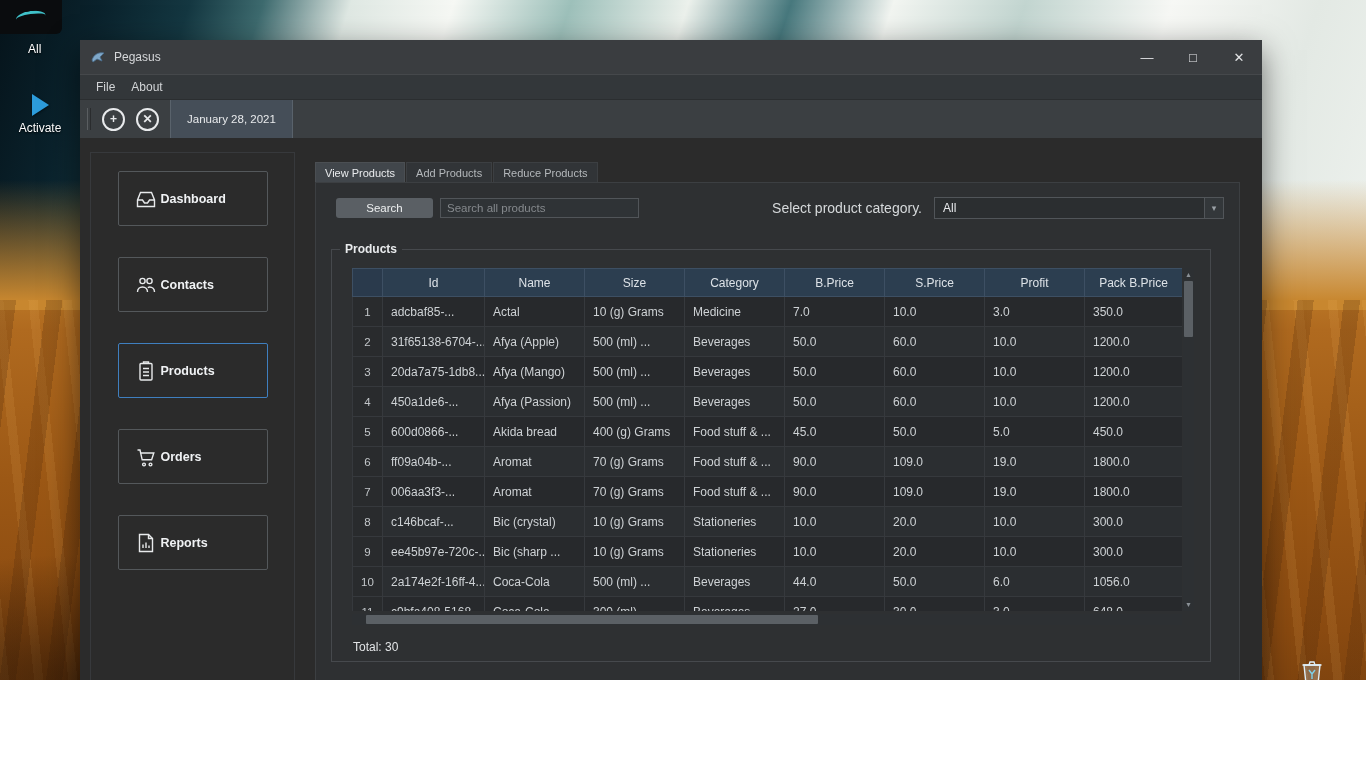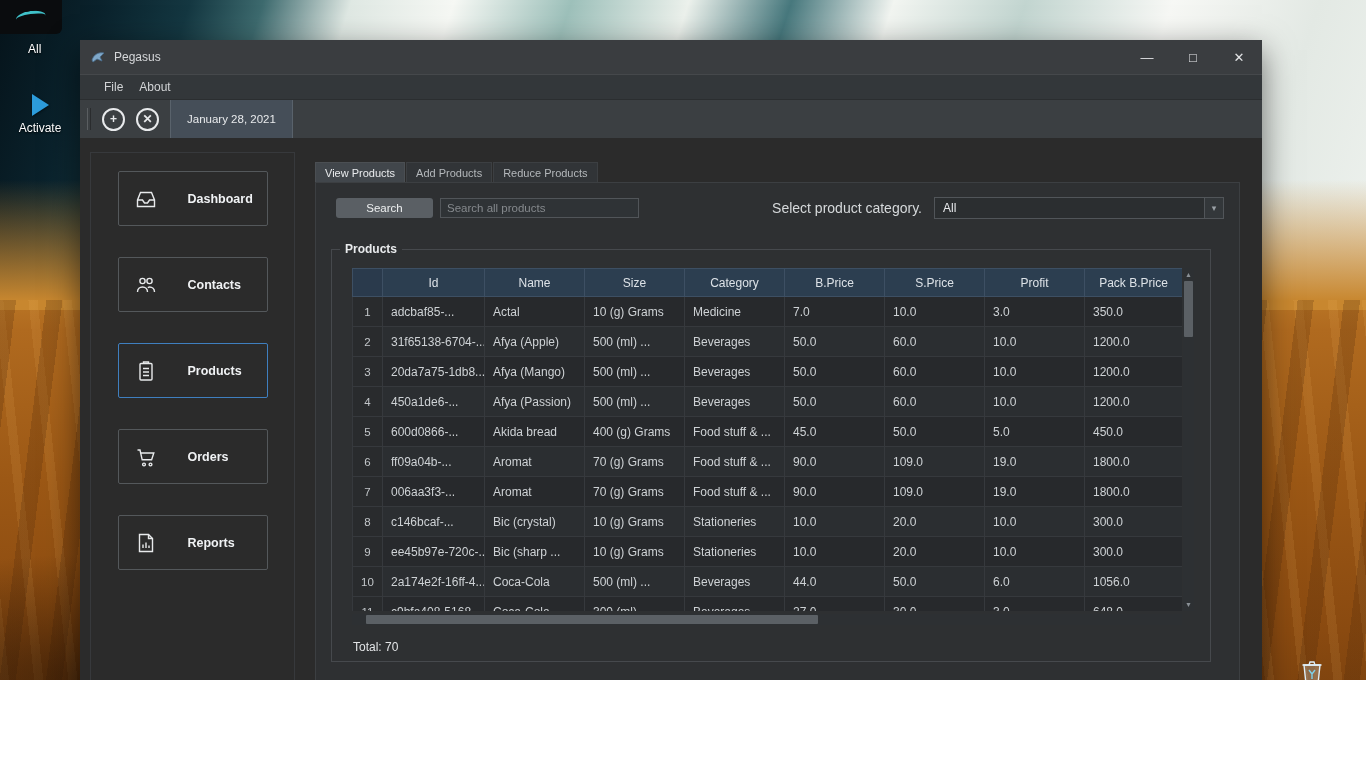--- a/index.html
+++ b/index.html
@@ -32,38 +32,38 @@
   
   .window { position:absolute; left:80px; top:40px; width:1182px; height:690px; background:#2b2b2b;
     box-shadow:0 10px 30px rgba(0,0,0,.55); display:flex; flex-direction:column; }
 
   .titlebar { flex:0 0 34px; background:#3a3d40; display:flex; align-items:center; padding-left:10px; color:#d6d8da; font-size:12px; }
   .app-icon { display:flex; align-items:center; }
   .title { margin-left:8px; }
   .win-controls { margin-left:auto; display:flex; height:100%; }
   .win-btn { width:46px; height:100%; display:flex; align-items:center; justify-content:center; color:#e3e5e7; font-size:13px; cursor:default; }
 
-  .menubar { flex:0 0 26px; background:#33373a; display:flex; align-items:center; padding-left:16px;
+  .menubar { flex:0 0 26px; background:#33373a; display:flex; align-items:center; padding-left:8px;
     border-top:1px solid #45484b; border-bottom:1px solid #2b2e30; }
   .menu-item { padding:4px 8px; font-size:12px; color:#d2d4d6; }
 
   .toolbar { flex:0 0 38px; background:#3b3f42; display:flex; align-items:center; padding-left:7px; gap:11px; }
   .grip { width:4px; height:22px; border-left:1px solid #5a5e61; border-right:1px solid #2a2c2e; }
   .circle-btn { width:23px; height:23px; border:2px solid #e8eaec; border-radius:50%; color:#e8eaec;
     display:flex; align-items:center; justify-content:center; font-size:12px; font-weight:bold; }
   .date-chip { height:38px; padding:0 16px; display:flex; align-items:center; background:#454e58;
     border-left:1px solid #59626b; border-right:1px solid #59626b; color:#e8eaec; font-size:11.5px; }
 
   .win-body { flex:1; position:relative; background:#2b2b2b; }
 
   
   .sidebar { position:absolute; left:10px; top:14px; width:205px; height:545px; border:1px solid #37393c;
     background:#2b2b2b; display:flex; flex-direction:column; align-items:center; padding-top:18px; gap:31px; }
   .side-btn { width:150px; flex:0 0 55px; border:1px solid #54585b; border-radius:2px; display:flex;
-    align-items:center; gap:30px; padding-left:15px; color:#f0f2f4; font-size:12.5px; font-weight:bold; background:#2b2b2b; }
+    align-items:center; gap:3px; padding-left:15px; color:#f0f2f4; font-size:12.5px; font-weight:bold; background:#2b2b2b; }
   .side-btn.active { border-color:#3f7fbf; }
   .side-btn svg { flex:0 0 24px; }
 
   
   .tabwidget { position:absolute; left:235px; top:24px; width:925px; height:522px; }
   .tabbar { display:flex; height:20px; }
   .tab { padding:0 9px; display:flex; align-items:center; font-size:11px; background:#313437; color:#b4b8bb;
     border:1px solid #3c3f42; border-bottom:none; margin-right:1px; }
   .tab.active { background:#41464b; color:#e9ebed; border-color:#4b4f53; }
   .tabpane { position:absolute; top:20px; left:0; right:0; bottom:0; border:1px solid #3c3f42; background:#2e3032; }
@@ -386,21 +386,21 @@
               <div class="scroll-arrow up">▲</div>
               <div class="vthumb"></div>
               <div class="scroll-arrow down">▼</div>
             </div>
 
             <div class="hscroll">
               <div class="hthumb"></div>
             </div>
           </div>
 
-          <div class="total">Total: 70</div>
+          <div class="total">Total: 30</div>
         </div>
       </div>
 
     </div>
 
     <div class="win-footer">
       <div class="resize-grip"></div>
     </div>
 
   </div>

